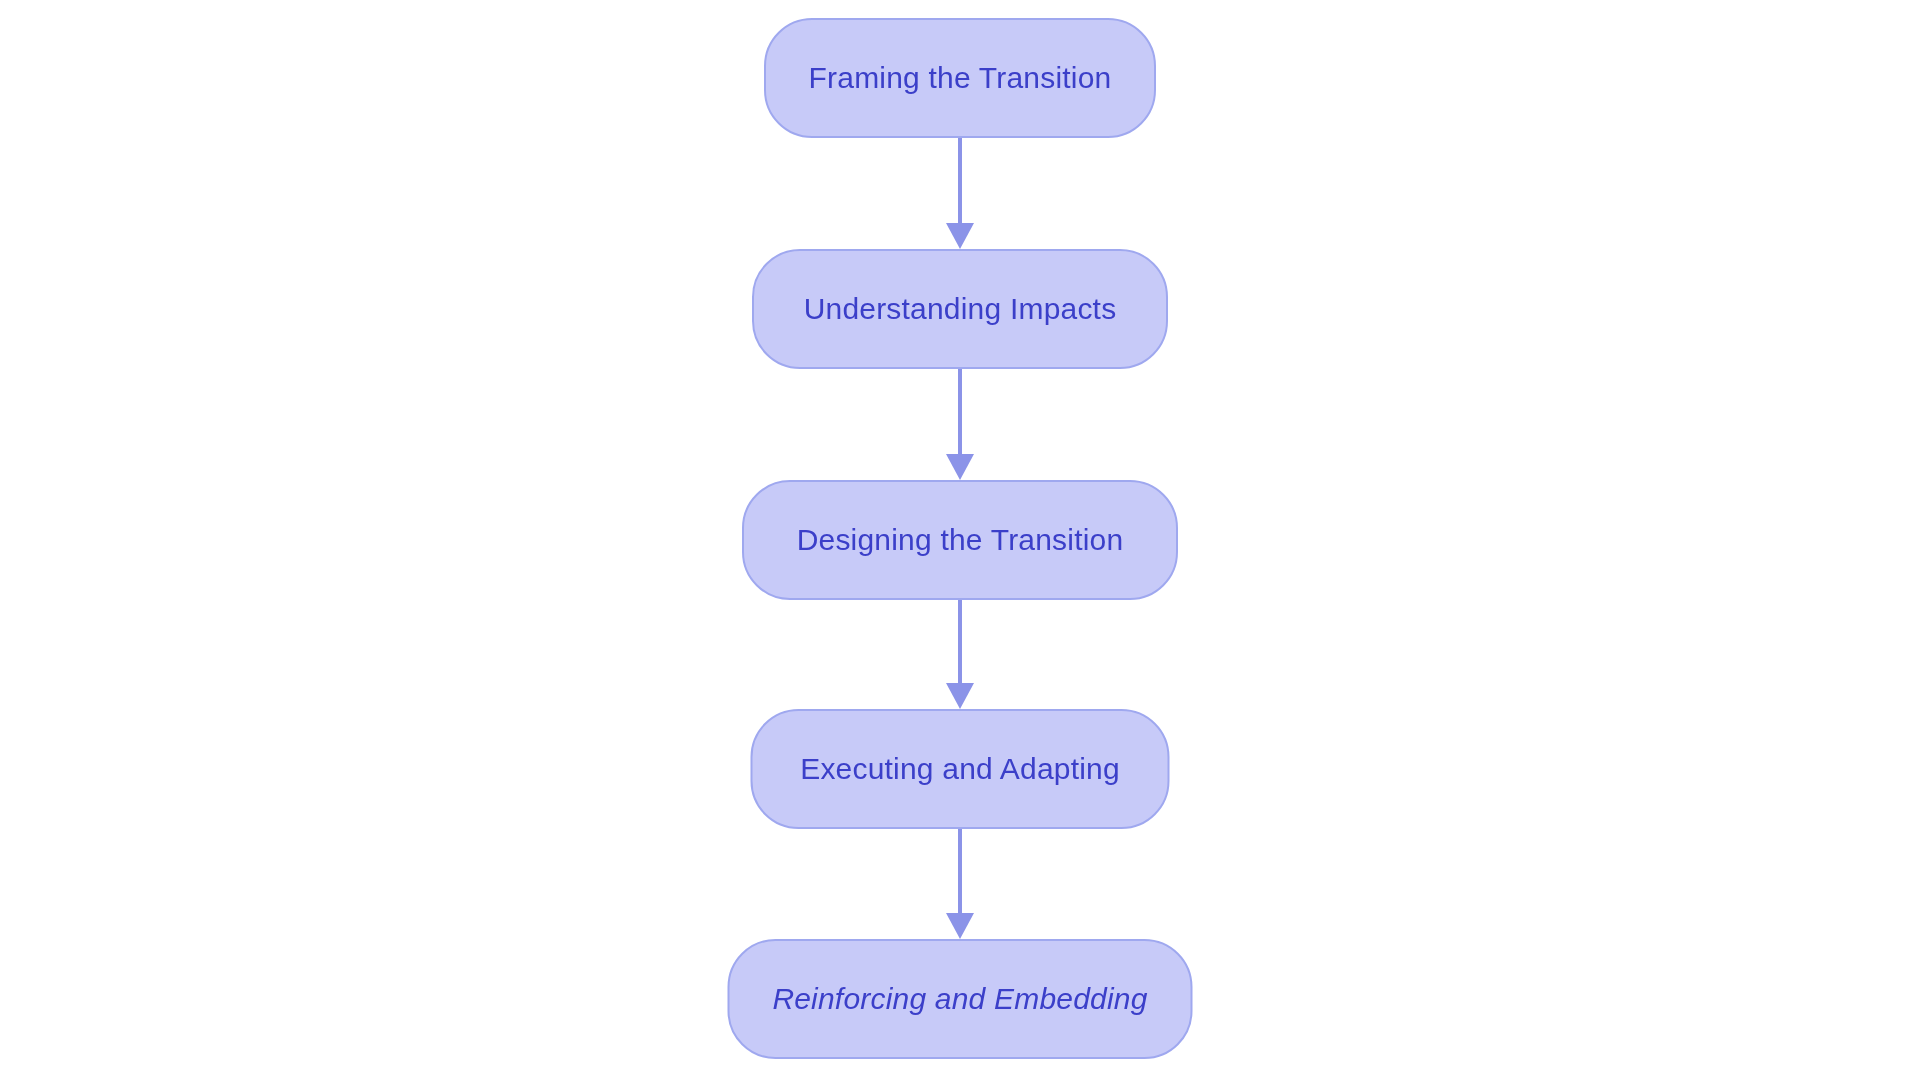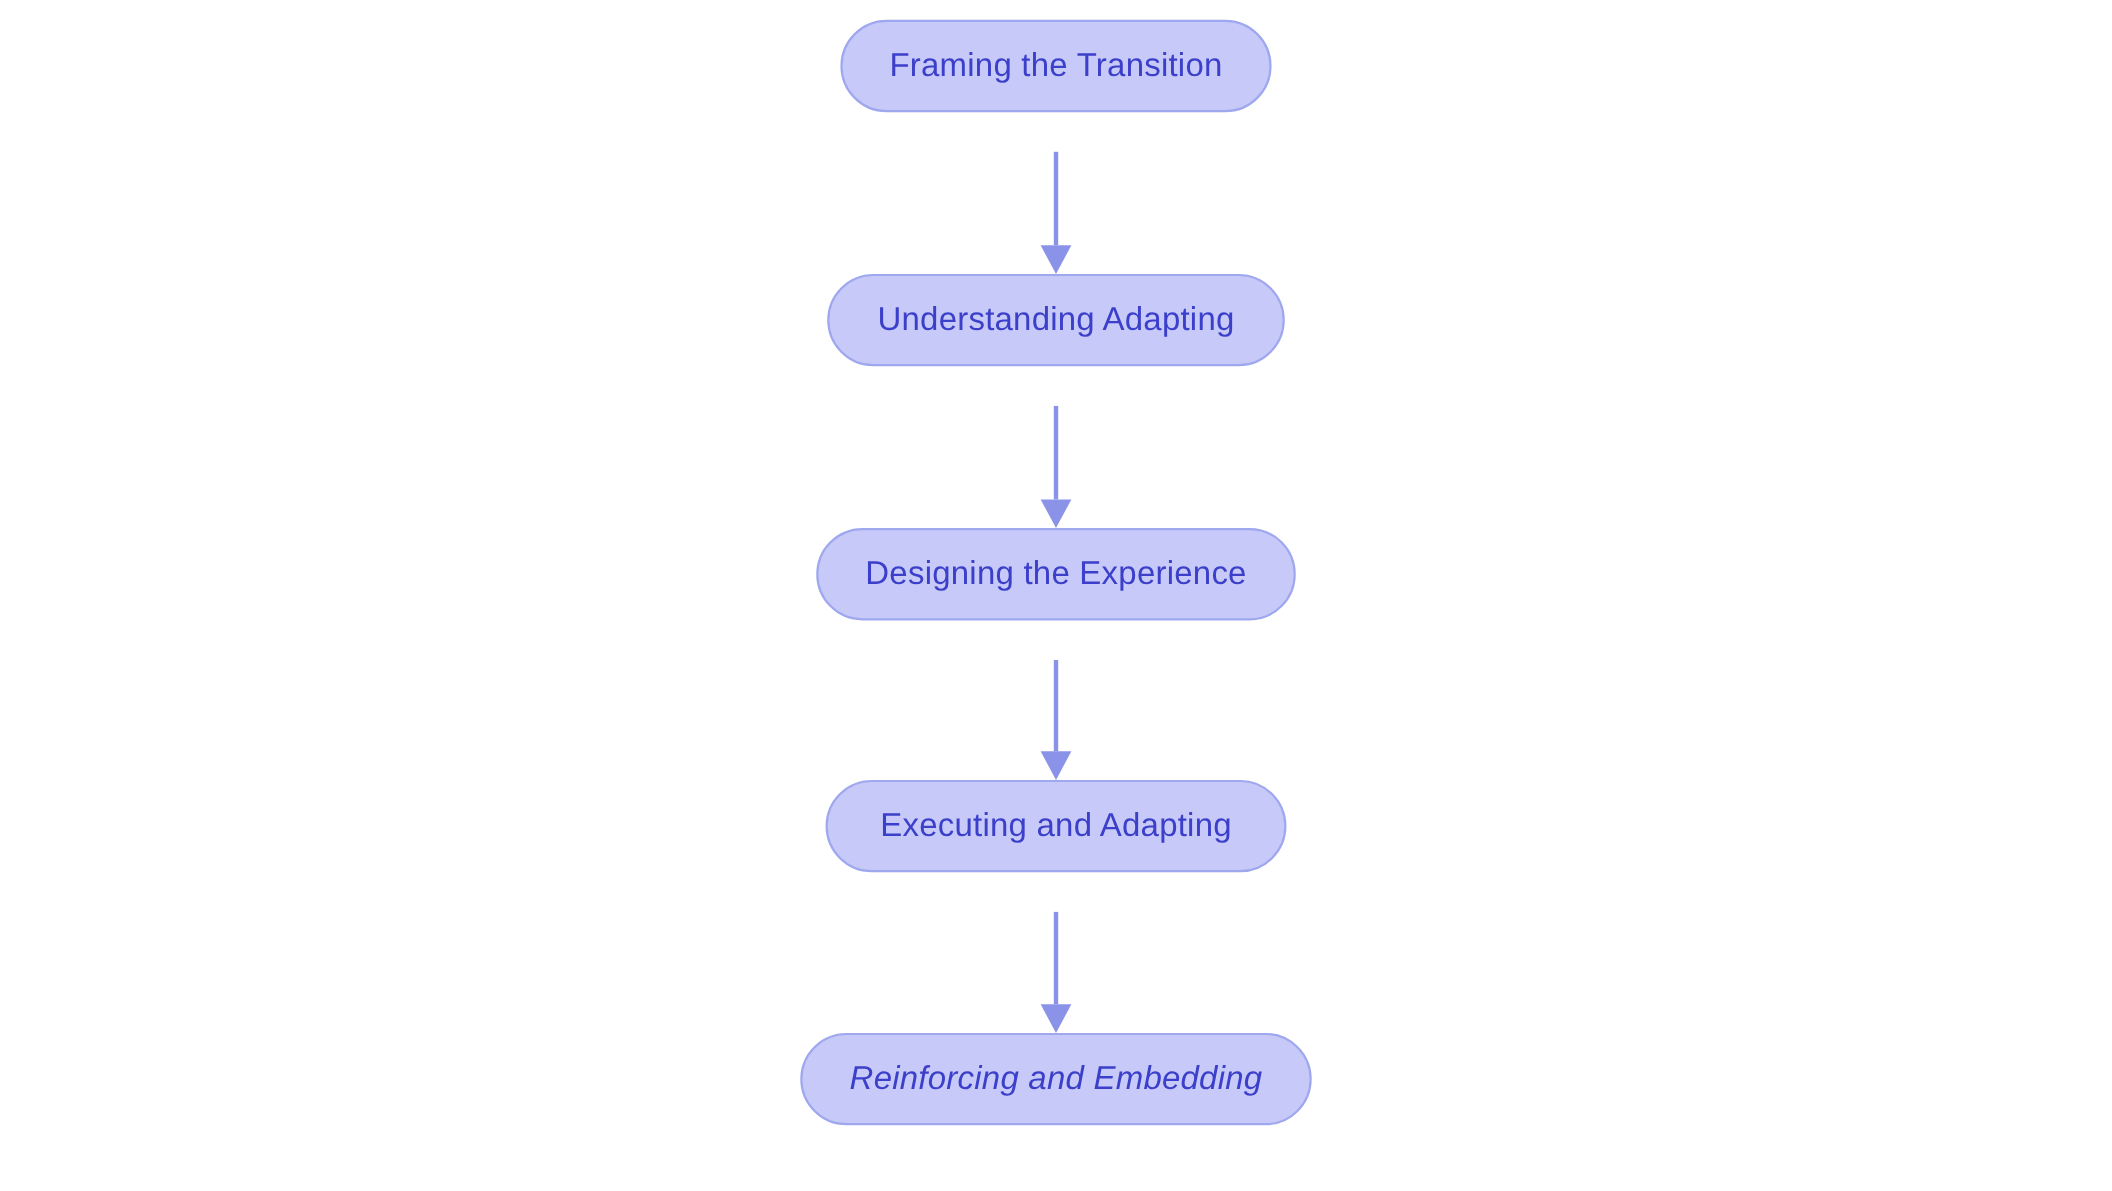--- a/index.html
+++ b/index.html
@@ -12,21 +12,21 @@
     width: 1920px;
     height: 1083px;
     background: var(--bg, #ffffff);
     overflow: hidden;
     font-family: "Liberation Sans", sans-serif;
   }
   .node {
     position: absolute;
     left: 50%;
     transform: translateX(-50%);
-    height: 84px;
+    height: 120px;
     border-radius: 48px;
     background: var(--node-fill, #c7caf8);
     border: 2px solid var(--node-border, #9fa8ef);
     box-sizing: border-box;
     display: flex;
     align-items: center;
     justify-content: center;
   }
   .node-label {
     color: var(--node-text, #3b3fc9);
@@ -75,30 +75,30 @@
   <div class="node node-1">
     <span class="node-label">Framing the Transition</span>
   </div>
 
   <div class="connector connector-1">
     <div class="stem"></div>
     <div class="head"></div>
   </div>
 
   <div class="node node-2">
-    <span class="node-label">Understanding Adapting</span>
+    <span class="node-label">Understanding Impacts</span>
   </div>
 
   <div class="connector connector-2">
     <div class="stem"></div>
     <div class="head"></div>
   </div>
 
   <div class="node node-3">
-    <span class="node-label">Designing the Experience</span>
+    <span class="node-label">Designing the Transition</span>
   </div>
 
   <div class="connector connector-3">
     <div class="stem"></div>
     <div class="head"></div>
   </div>
 
   <div class="node node-4">
     <span class="node-label">Executing and Adapting</span>
   </div>

